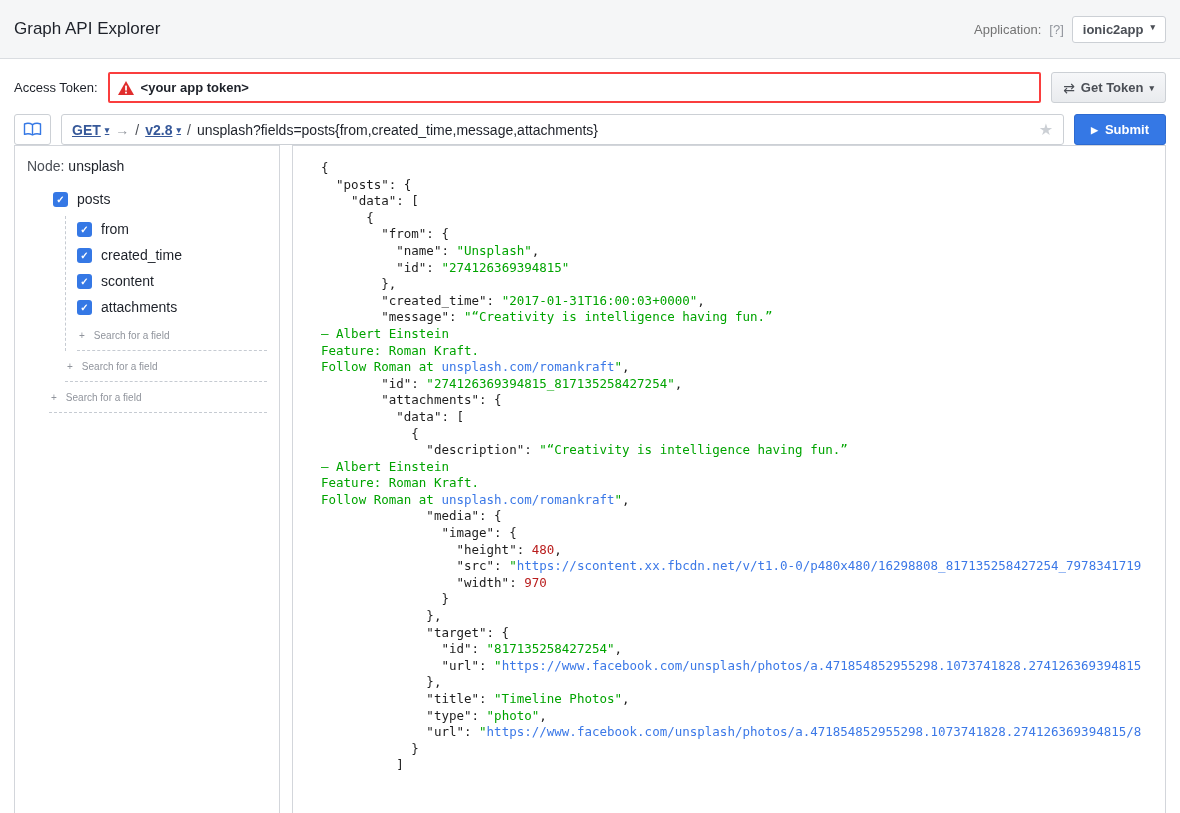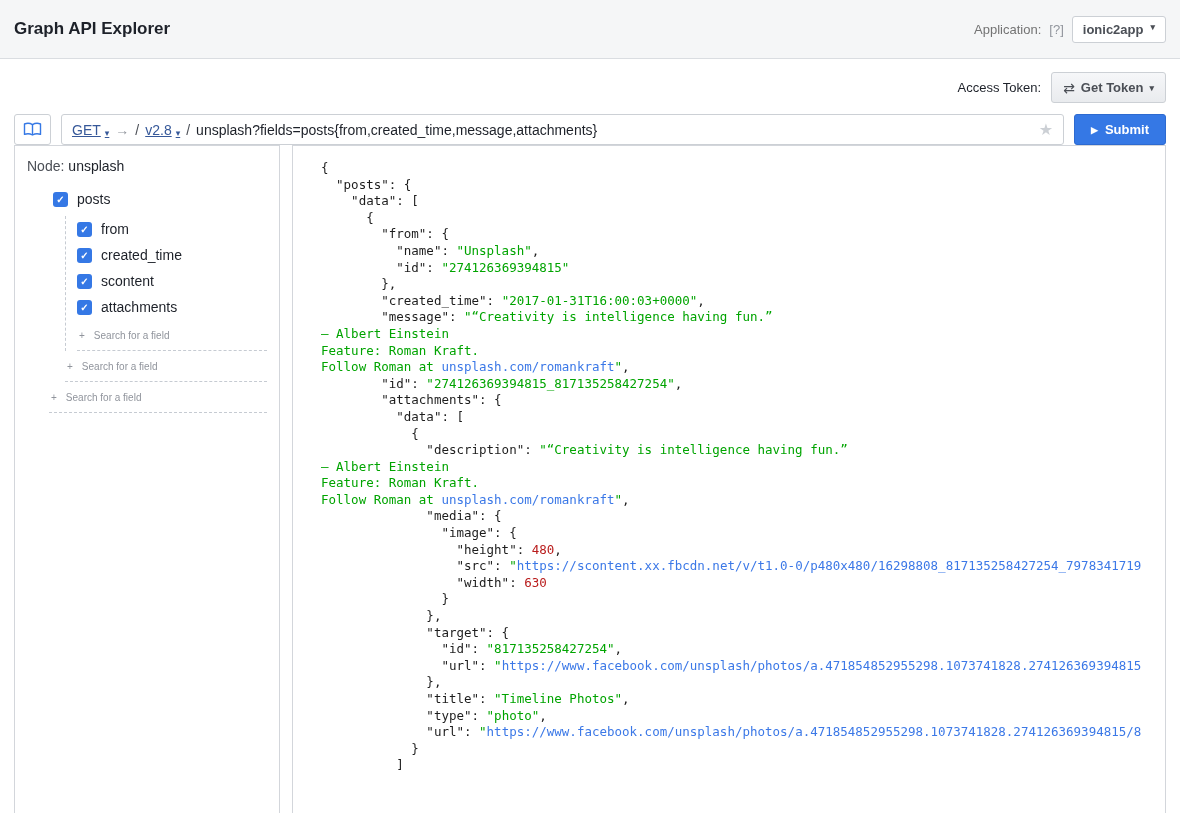--- a/index.html
+++ b/index.html
@@ -2,21 +2,21 @@
 <html><head>
 <meta charset="utf-8">
 <style>
   * { margin:0; padding:0; box-sizing:border-box; }
   body { font-family:"Liberation Sans", sans-serif; background:#fff; color:#1d2129; }
   .page { width:1180px; height:813px; overflow:hidden; background:#fff; position:relative; }
 
   
   .header { height:59px; background:#f5f6f7; border-bottom:1px solid #dadde1;
             display:flex; align-items:center; justify-content:space-between; padding:0 14px; }
-  .page-title { font-size:17px; font-weight:bold; color:#1d2129; }
+  .page-title { font-size:17px; font-weight:normal; color:#1d2129; }
   .header-right { display:flex; align-items:center; gap:8px; }
   .app-label { color:#737373; font-size:13px; }
   .help-badge { color:#90949c; font-size:13px; cursor:pointer; }
   .app-btn { display:flex; align-items:flex-start; gap:7px; background:#fff; border:1px solid #ccd0d5;
              border-radius:3px; padding:5px 10px; font-size:13px; font-weight:bold; color:#4b4f56; cursor:pointer; }
   .caret { font-size:9px; color:#4b4f56; }
 
   
   .token-bar { display:flex; align-items:center; gap:10px; padding:13px 14px 11px;justify-content:flex-end; }
   .token-label { font-size:13px; color:#1d2129; white-space:nowrap; }
@@ -27,22 +27,22 @@
               background:linear-gradient(#f6f7f9,#e9ebee); border:1px solid #ccd0d5; border-radius:3px;
               font-size:13px; font-weight:bold; color:#4b4f56; cursor:pointer; white-space:nowrap; }
   .swap-icon { font-size:14px; font-weight:normal; }
 
   
   .request-bar { display:flex; align-items:center; gap:10px; padding:0 14px; }
   .docs-btn { width:37px; height:31px; border:1px solid #ccd0d5; border-radius:3px; background:#fff;
               display:flex; align-items:center; justify-content:center; cursor:pointer; }
   .request-input { flex:1; height:31px; border:1px solid #ccd0d5; border-radius:3px; background:#fff;
                    display:flex; align-items:center; gap:6px; padding:0 10px; font-size:14px; }
-  .dropdown-link { color:#365899; text-decoration:underline; font-weight:normal; cursor:pointer;
-                   display:flex; align-items:flex-end; gap:4px; }
+  .dropdown-link { color:#365899; text-decoration:underline; font-weight:bold; cursor:pointer;
+                   display:flex; align-items:center; gap:4px; }
   .dropdown-link .caret { color:#365899; }
   .req-arrow { color:#90949c; }
   .req-slash { color:#4b4f56; }
   .req-path { color:#1d2129; flex:1; white-space:nowrap; overflow:hidden; }
   .star { color:#ccd0d5; font-size:16px; cursor:pointer; margin-left:auto; }
   .submit-btn { display:flex; align-items:center; gap:7px; height:31px; padding:0 16px;
                 background:#3578e5; border:1px solid #2d6ad0; border-radius:3px; color:#fff;
                 font-size:13px; font-weight:bold; cursor:pointer; }
   .play-icon { font-size:9px; }
 
@@ -89,20 +89,30 @@
       <span class="help-badge">[?]</span>
       <div class="app-btn">
         <span>ionic2app</span>
         <span class="caret">▾</span>
       </div>
     </div>
   </div>
 
   <div class="token-bar">
     <span class="token-label">Access Token:</span>
+    <div class="token-input">
+      <span style="display:inline-flex;">
+        <svg width="16" height="14" viewBox="0 0 16 14">
+            <path d="M8 0 L16 14 L0 14 Z" fill="#e02d2d"></path>
+            <rect x="7.1" y="4.6" width="1.8" height="4.9" fill="#fff"></rect>
+            <rect x="7.1" y="10.7" width="1.8" height="1.8" fill="#fff"></rect>
+          </svg>
+      </span>
+      <span class="token-value">&lt;your app token&gt;</span>
+    </div>
     <div class="gray-btn">
       <span class="swap-icon">⇄</span>
       <span>Get Token</span>
       <span class="caret">▾</span>
     </div>
   </div>
 
   <div class="request-bar">
     <div class="docs-btn">
       <span style="display:inline-flex;">
@@ -197,21 +207,21 @@
           <div class="code-line"><span class="tok-p">          "data": [</span></div>
           <div class="code-line"><span class="tok-p">            {</span></div>
           <div class="code-line"><span class="tok-p">              "description": </span><span class="tok-s">"“Creativity is intelligence having fun.”</span></div>
           <div class="code-line"><span class="tok-s">— Albert Einstein</span></div>
           <div class="code-line"><span class="tok-s">Feature: Roman Kraft.</span></div>
           <div class="code-line"><span class="tok-s">Follow Roman at </span><span class="tok-u">unsplash.com/romankraft</span><span class="tok-s">"</span><span class="tok-p">,</span></div>
           <div class="code-line"><span class="tok-p">              "media": {</span></div>
           <div class="code-line"><span class="tok-p">                "image": {</span></div>
           <div class="code-line"><span class="tok-p">                  "height": </span><span class="tok-n">480</span><span class="tok-p">,</span></div>
           <div class="code-line"><span class="tok-p">                  "src": </span><span class="tok-s">"</span><span class="tok-u">https://scontent.xx.fbcdn.net/v/t1.0-0/p480x480/16298808_817135258427254_7978341719</span></div>
-          <div class="code-line"><span class="tok-p">                  "width": </span><span class="tok-n">630</span></div>
+          <div class="code-line"><span class="tok-p">                  "width": </span><span class="tok-n">970</span></div>
           <div class="code-line"><span class="tok-p">                }</span></div>
           <div class="code-line"><span class="tok-p">              },</span></div>
           <div class="code-line"><span class="tok-p">              "target": {</span></div>
           <div class="code-line"><span class="tok-p">                "id": </span><span class="tok-s">"817135258427254"</span><span class="tok-p">,</span></div>
           <div class="code-line"><span class="tok-p">                "url": </span><span class="tok-s">"</span><span class="tok-u">https://www.facebook.com/unsplash/photos/a.471854852955298.1073741828.274126369394815</span></div>
           <div class="code-line"><span class="tok-p">              },</span></div>
           <div class="code-line"><span class="tok-p">              "title": </span><span class="tok-s">"Timeline Photos"</span><span class="tok-p">,</span></div>
           <div class="code-line"><span class="tok-p">              "type": </span><span class="tok-s">"photo"</span><span class="tok-p">,</span></div>
           <div class="code-line"><span class="tok-p">              "url": </span><span class="tok-s">"</span><span class="tok-u">https://www.facebook.com/unsplash/photos/a.471854852955298.1073741828.274126369394815/8</span></div>
           <div class="code-line"><span class="tok-p">            }</span></div>

